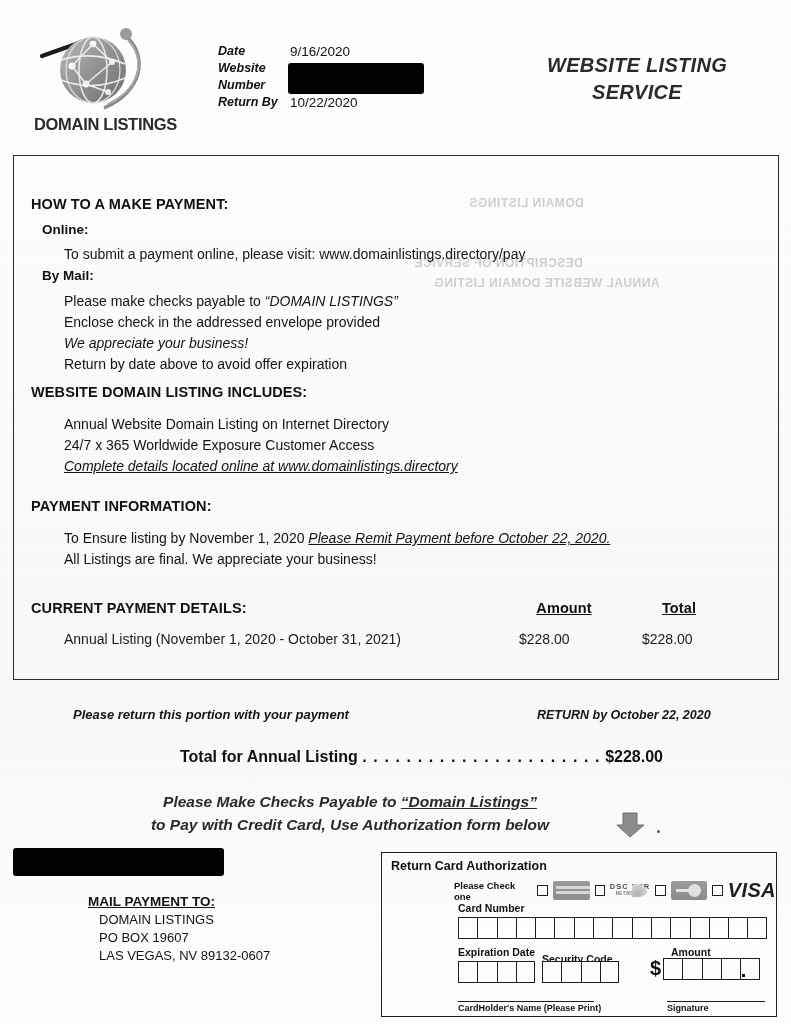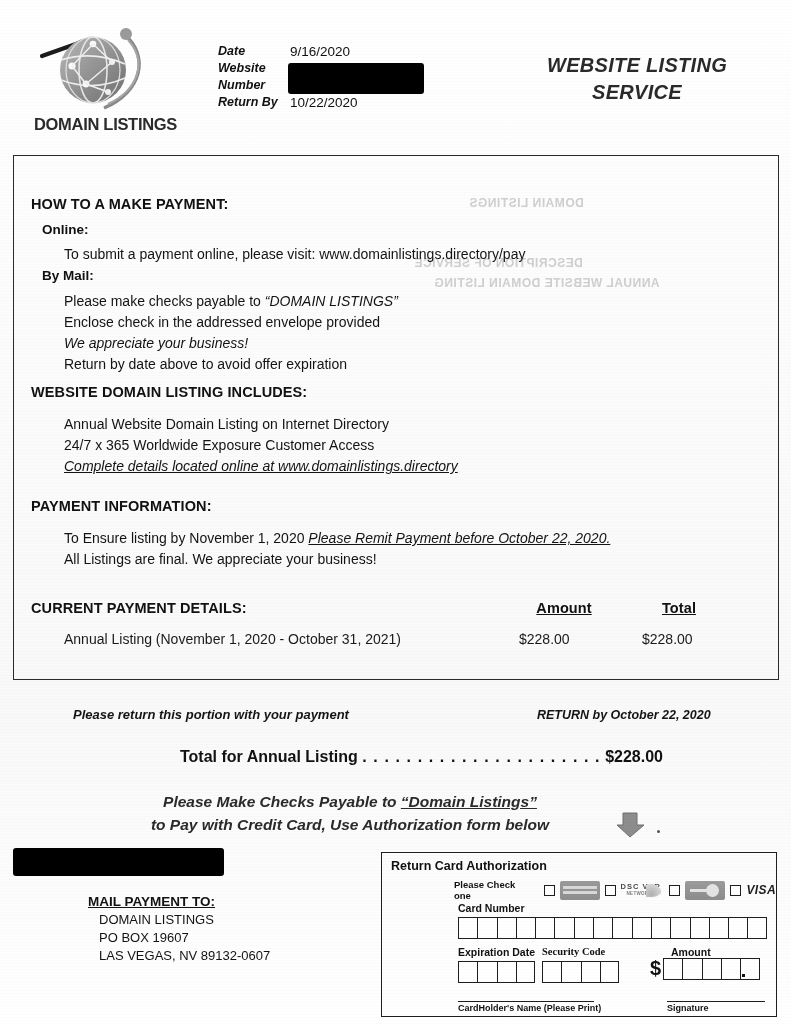--- a/index.html
+++ b/index.html
@@ -99,30 +99,30 @@
   .card-disc{width:44px;height:19px;position:relative;}
   .card-disc .t1{position:absolute;left:0;top:1px;font-size:7.5px;font-weight:bold;color:#4a4a4a;letter-spacing:1px;}
   .card-disc .t2{position:absolute;left:6px;top:10px;font-size:4.5px;font-weight:bold;color:#7a7a7a;letter-spacing:.3px;}
   .card-disc .sw{position:absolute;right:0px;top:2px;width:18px;height:14px;
      background:radial-gradient(circle at 30% 80%,#b0b0b0 0%,#d6d6d6 60%,transparent 62%);border-radius:0 0 12px 0;}
   .card-mc{width:40px;height:19px;background:linear-gradient(180deg,#9b9b9b,#8c8c8c);
      border-radius:2px;position:relative;overflow:hidden;}
   .card-mc::before{content:"";position:absolute;right:6px;top:3px;width:13px;height:13px;
      background:#e3e3e3;border-radius:50%;}
   .card-mc::after{content:"";position:absolute;left:5px;top:8px;width:22px;height:3px;background:#e3e3e3;}
-  .card-visa{font-weight:bold;font-style:italic;font-size:12px;color:#1e1e1e;letter-spacing:.4px;}
+  .card-visa{font-weight:bold;font-style:italic;font-size:20px;color:#1e1e1e;letter-spacing:.4px;}
 
   .fld-label{font-weight:bold;font-size:10.5px;color:#111;}
   #cc-cardnum-label{position:absolute;left:76px;top:49px;}
   #cc-cardnum-boxes{position:absolute;left:76px;top:64px;display:flex;}
   .bx{width:19.3px;height:22px;border:1.2px solid #1e1e1e;border-right:none;box-sizing:border-box;background:#fff;}
   .bx:last-child{border-right:1.2px solid #1e1e1e;}
 
   #cc-exp-label{position:absolute;left:76px;top:93px;}
-  #cc-sec-label{position:absolute;left:160px;top:93px;font-family:Liberation Serif, serif;}
+  #cc-sec-label{position:absolute;left:160px;top:100px;}
   #cc-amt-label{position:absolute;left:289px;top:93px;}
   #cc-exp-boxes{position:absolute;left:76px;top:108px;display:flex;}
   #cc-sec-boxes{position:absolute;left:160px;top:108px;display:flex;}
   #cc-amt-wrap{position:absolute;left:268px;top:104px;display:flex;align-items:center;}
   #cc-dollar{font-size:20px;font-weight:bold;color:#111;margin-right:2px;}
   #cc-amt-boxes{display:flex;position:relative;}
   #cc-amt-dot{position:absolute;left:79px;bottom:3px;width:3px;height:3px;background:#111;}
 
   #cc-name-rule{position:absolute;left:76px;top:148px;width:136px;border-top:1.4px solid #1e1e1e;}
   #cc-name-label{position:absolute;left:76px;top:150px;font-weight:bold;font-size:9px;color:#111;}

